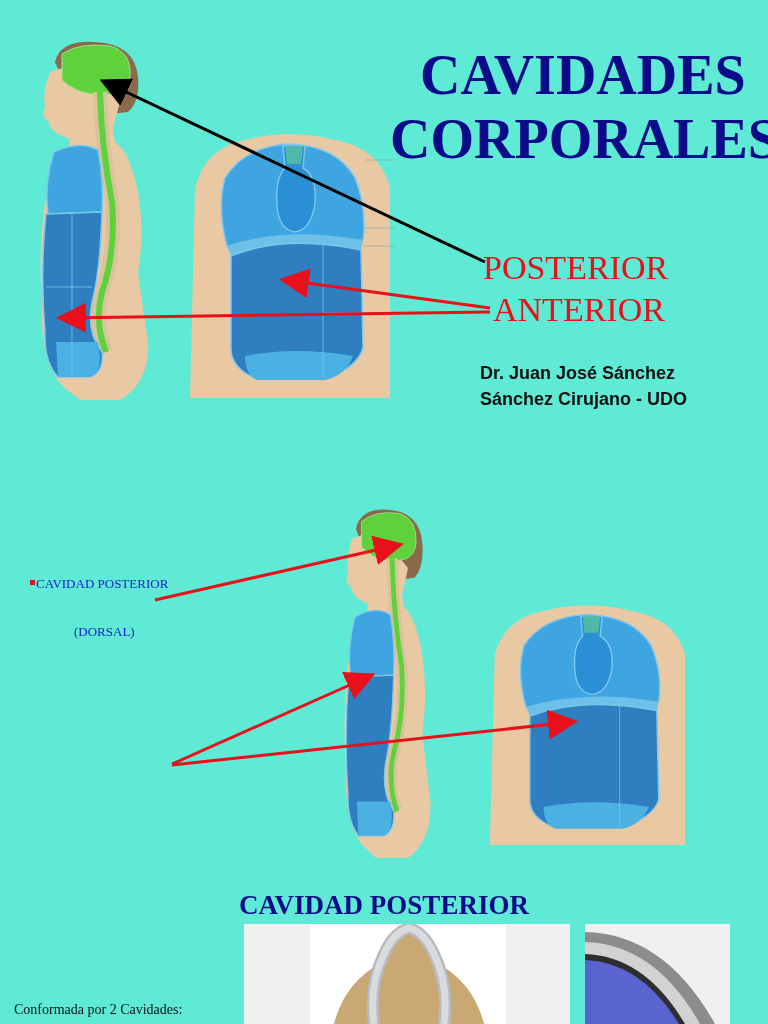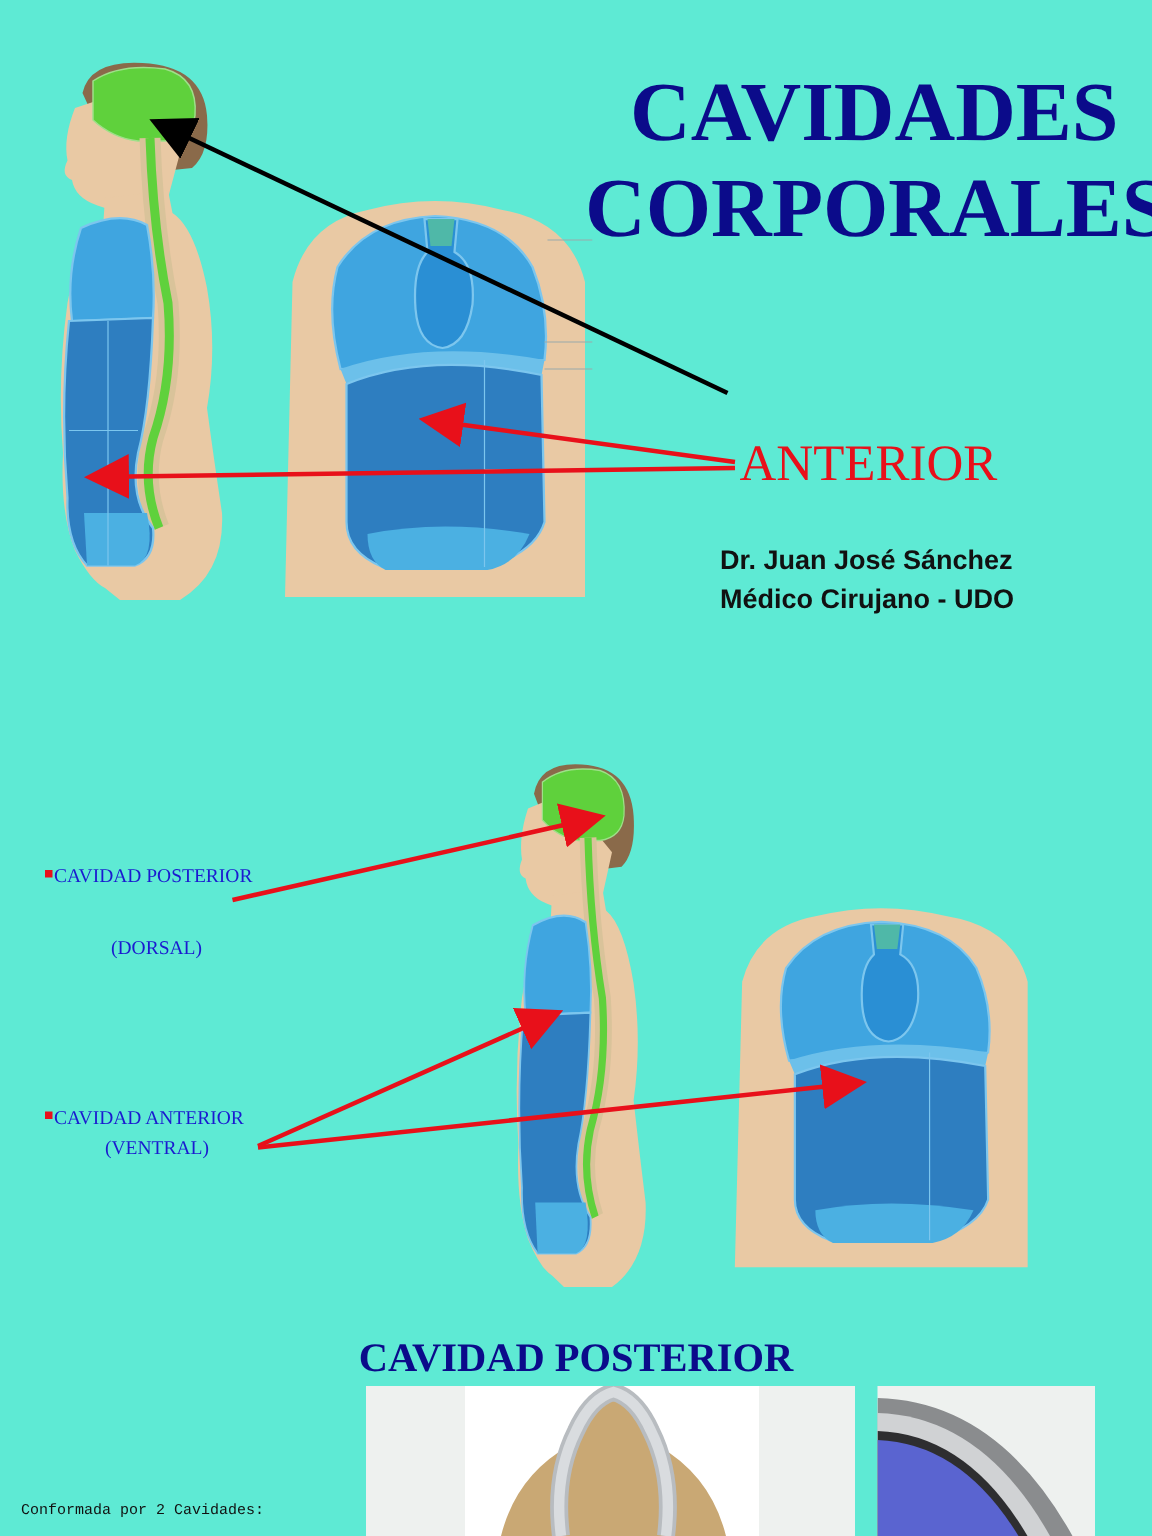--- a/index.html
+++ b/index.html
@@ -37,22 +37,22 @@
       font-size: 13px; line-height: 20px; white-space: nowrap;
     }
     .bullet-sq { display: inline-block; width: 5px; height: 5px; background: #e8101a; margin-right: 1px; vertical-align: 3px; }
 
     
     .title-s3 {
       font-family: "Liberation Serif", serif; font-weight: bold;
       color: #0b0b8a; font-size: 27px; white-space: nowrap;
     }
     .caption-s3 {
-      font-family: Liberation Mono, monospace; color: #111;
-      font-size: 10px; white-space: nowrap;
+      font-family: Liberation Serif, serif; color: #111;
+      font-size: 14px; white-space: nowrap;
     }
 
     svg { display: block; }
   </style>
 </head>
 <body>
 
 <section class="slide" id="slide-1">
 
   <div class="abs" style="left:20px; top:32px; width:150px; height:370px;">
@@ -109,25 +109,26 @@
       </marker>
       <marker id="ah-red" markerWidth="10" markerHeight="10" refX="8" refY="5" orient="auto">
         <path d="M0 0 L10 5 L0 10 Z" fill="#e8101a"></path>
       </marker>
     </defs>
     <line x1="485" y1="262" x2="105" y2="82" stroke="#000" stroke-width="3" marker-end="url(#ah-black)"></line>
     <line x1="490" y1="308" x2="285" y2="280" stroke="#e8101a" stroke-width="3" marker-end="url(#ah-red)"></line>
     <line x1="490" y1="312" x2="62" y2="318" stroke="#e8101a" stroke-width="3" marker-end="url(#ah-red)"></line>
   </svg>
 
+  <div class="abs red-label" style="left:483px; top:248px;">POSTERIOR</div>
   <div class="abs red-label" style="left:493px; top:290px;text-align:right;">ANTERIOR</div>
 
   <div class="abs author" style="left:480px; top:360px; width:260px;">
     <div>Dr. Juan José Sánchez</div>
-    <div>Médico Cirujano - UDO</div>
+    <div>Sánchez Cirujano - UDO</div>
   </div>
 </section>
 
 <section class="slide" id="slide-2">
 
 
   <div class="abs" style="left:328px; top:70px; width:120px; height:360px;">
     <svg width="120" height="360" viewBox="0 0 150 370" preserveAspectRatio="none">
       <path d="M35 30 Q40 8 75 10 Q115 12 118 45 Q120 70 108 80 L60 85 Z" fill="#8a6a4a"></path>
       <path d="M30 40 Q22 60 25 75 Q20 85 28 88 Q30 100 45 105 L60 110 L92 100 L100 70 L60 30 Z" fill="#e9c9a4"></path>
@@ -150,24 +151,20 @@
       <path d="M42 118 Q100 98 178 112 L176 122 Q100 106 46 128 Z" fill="#6cc0ea"></path>
       <path d="M46 128 Q100 106 176 122 L178 220 Q172 240 140 250 L70 250 Q46 240 46 220 Z" fill="#2e7ec0" stroke="#7cc6ee" stroke-width="1.5"></path>
       <path d="M60 228 Q110 218 168 228 Q160 248 140 252 L72 252 Q60 246 60 228 Z" fill="#4bb0e2"></path>
       <line x1="138" y1="112" x2="138" y2="250" stroke="#7cc6ee" stroke-width="0.8"></line>
     </svg>
   </div>
 
   <div class="abs bullet-text" style="left:30px; top:144px;">
     <div><span class="bullet-sq"></span><span>CAVIDAD POSTERIOR</span></div>
     <div style="padding-left:44px;margin-top:28px;">(DORSAL)</div>
-  </div>
-  <div class="abs bullet-text" style="left:30px; top:305px;">
-    <div><span class="bullet-sq"></span><span>CAVIDAD ANTERIOR</span></div>
-    <div style="padding-left:40px;">(VENTRAL)</div>
   </div>
 
   <svg class="abs" style="left:0; top:0;" width="768" height="440">
     <defs>
       <marker id="ah-red2" markerWidth="10" markerHeight="10" refX="8" refY="5" orient="auto">
         <path d="M0 0 L10 5 L0 10 Z" fill="#e8101a"></path>
       </marker>
     </defs>
     <line x1="155" y1="170" x2="398" y2="115" stroke="#e8101a" stroke-width="3" marker-end="url(#ah-red2)"></line>
     <line x1="172" y1="334" x2="370" y2="246" stroke="#e8101a" stroke-width="3" marker-end="url(#ah-red2)"></line>

